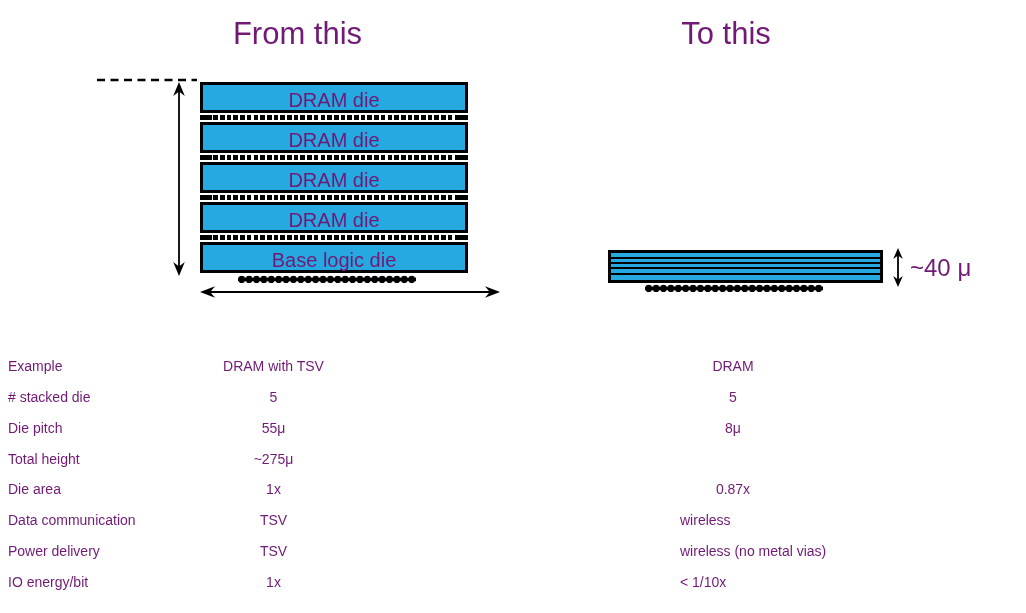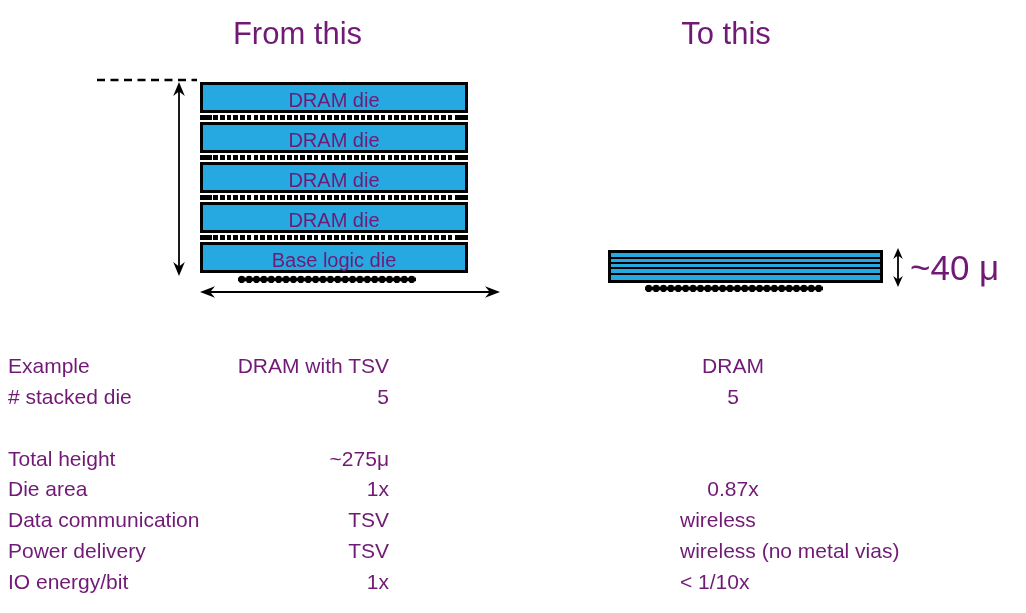--- a/index.html
+++ b/index.html
@@ -53,21 +53,21 @@
   .balls-left{left:238px;top:275px;width:178px;}
   .balls-right{left:645px;top:284px;width:178px;}
 
   .dim-label{
     position:absolute;
     white-space:nowrap;
     font-size:31px;
     line-height:32px;
   }
   .label-275{left:64px;top:166px;width:110px;text-align:right;}
-  .label-40{left:910px;top:252px;font-size:35px;}
+  .label-40{left:910px;top:252px;font-size:24px;}
 
   
   .thin-die{
     position:absolute;
     left:608px;top:250px;
     width:269px;height:27px;
     border:3px solid #000;
     background:linear-gradient(to bottom,
       #26A9E0 0%, #26A9E0 13%, #000 13%, #000 20.5%,
       #26A9E0 20.5%, #26A9E0 33%, #000 33%, #000 40.5%,
@@ -78,24 +78,24 @@
 
   
   .overlay{
     position:absolute;left:0;top:0;width:1026px;height:613px;
     pointer-events:none;
   }
 
   
   .trow{
     position:absolute;left:0;width:100%;height:30px;
-    font-size:21px;line-height:28px;white-space:nowrap;
+    font-size:14px;line-height:28px;white-space:nowrap;
   }
   .tlabel{position:absolute;left:8px;}
-  .tfrom{position:absolute;left:174px;width:215px;text-align:right;}
+  .tfrom{position:absolute;left:166px;width:215px;text-align:center;}
   .tto{position:absolute;left:623px;width:220px;text-align:center;}
   .trow.left-val .tto{left:680px;width:auto;text-align:left;}
 </style>
 </head>
 <body>
 
 <div class="canvas">
 
   <div class="title title-left">From this</div>
   <div class="title title-right">To this</div>
@@ -155,20 +155,25 @@
   <div class="trow" style="top:352px">
     <span class="tlabel">Example</span>
     <span class="tfrom">DRAM with TSV</span>
     <span class="tto">DRAM</span>
   </div>
   <div class="trow" style="top:383px">
     <span class="tlabel"># stacked die</span>
     <span class="tfrom">5</span>
     <span class="tto">5</span>
   </div>
+  <div class="trow" style="top:414px">
+    <span class="tlabel">Die pitch</span>
+    <span class="tfrom">55μ</span>
+    <span class="tto">8μ</span>
+  </div>
   <div class="trow" style="top:445px">
     <span class="tlabel">Total height</span>
     <span class="tfrom">~275μ</span>
   </div>
   <div class="trow" style="top:475px">
     <span class="tlabel">Die area</span>
     <span class="tfrom">1x</span>
     <span class="tto">0.87x</span>
   </div>
   <div class="trow left-val" style="top:506px">

